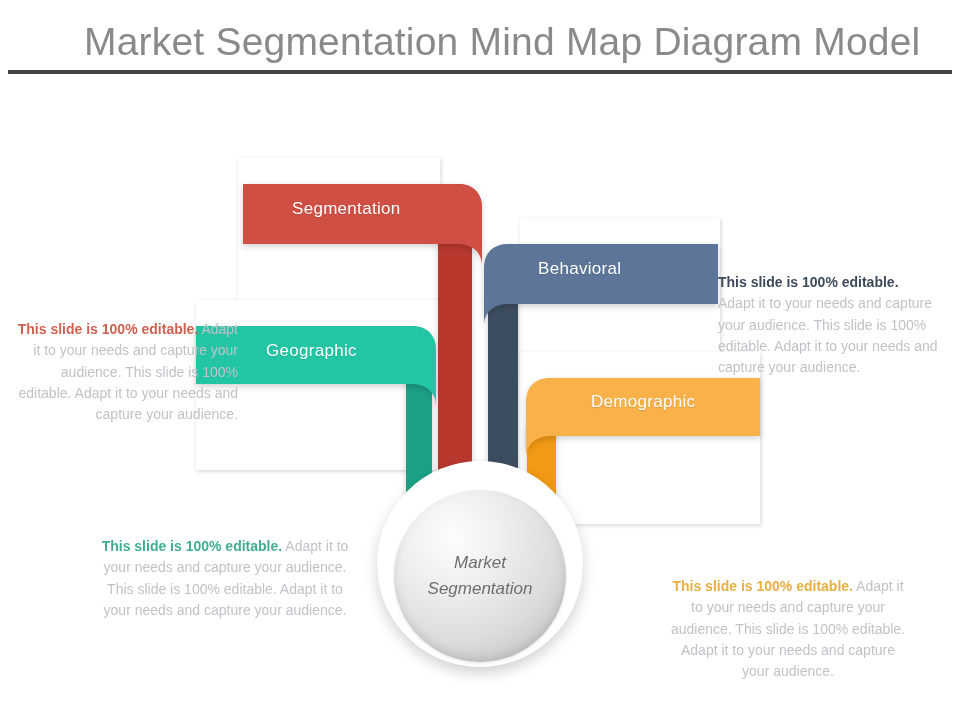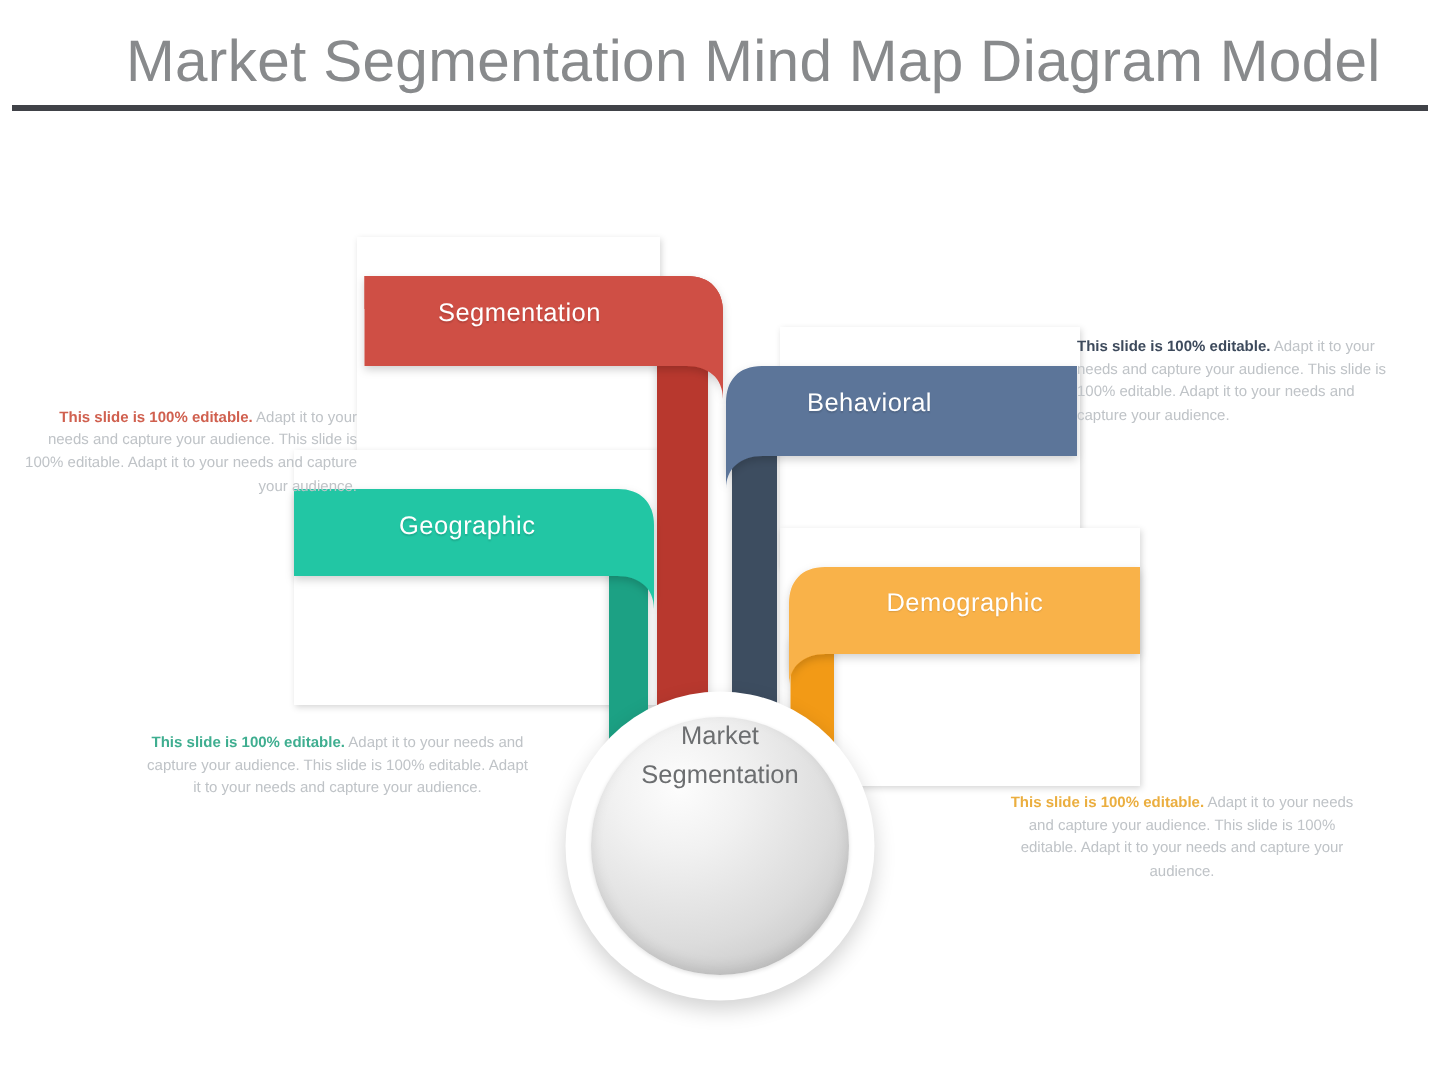--- a/index.html
+++ b/index.html
@@ -92,44 +92,47 @@
     position: absolute;
     left: 0; top: 0;
     width: 206px;
     height: 206px;
     border-radius: 50%;
     background: #ffffff;
     box-shadow: 0 6px 14px rgba(0,0,0,0.18);
   }
   #hub-sphere {
     position: absolute;
-    left: 17px; top: 17px;
+    left: 17px; top: 29px;
     width: 172px;
     height: 172px;
     border-radius: 50%;
     background:
       radial-gradient(circle at 34% 27%, #fdfdfd 0%, #f1f1f1 26%, #dcdcdc 62%, #c4c4c4 88%, #bcbcbc 100%);
     box-shadow: inset 0 -4px 9px rgba(0,0,0,0.10), 0 1px 3px rgba(0,0,0,0.12);
     display: flex;
+    align-items: center;
     justify-content: center;
+    font-style: italic;
   }
   #hub-text {
     text-align: center;
     color: #6c6e70;
     font-size: 17px;
     line-height: 1.55;
     white-space: pre-line;
   }
 
   
   .note {
     position: absolute;
-    font-size: 10px;
+    font-size: 14px;
     line-height: 1.52;
     color: #bfc3c7;
+    margin-top: 48px;
   }
   .note .lead { font-weight: bold; }
   .note.align-right { text-align: right; }
   .note.align-center { text-align: center; }
 
   #note-psychographic { left: 10px;  top: 195px; width: 228px; }
   #note-demographic   { left: 718px; top: 148px; width: 220px; }
   #note-behavioral    { left: 96px;  top: 412px; width: 258px; }
   #note-geographic    { left: 668px; top: 452px; width: 240px; }
 </style>

